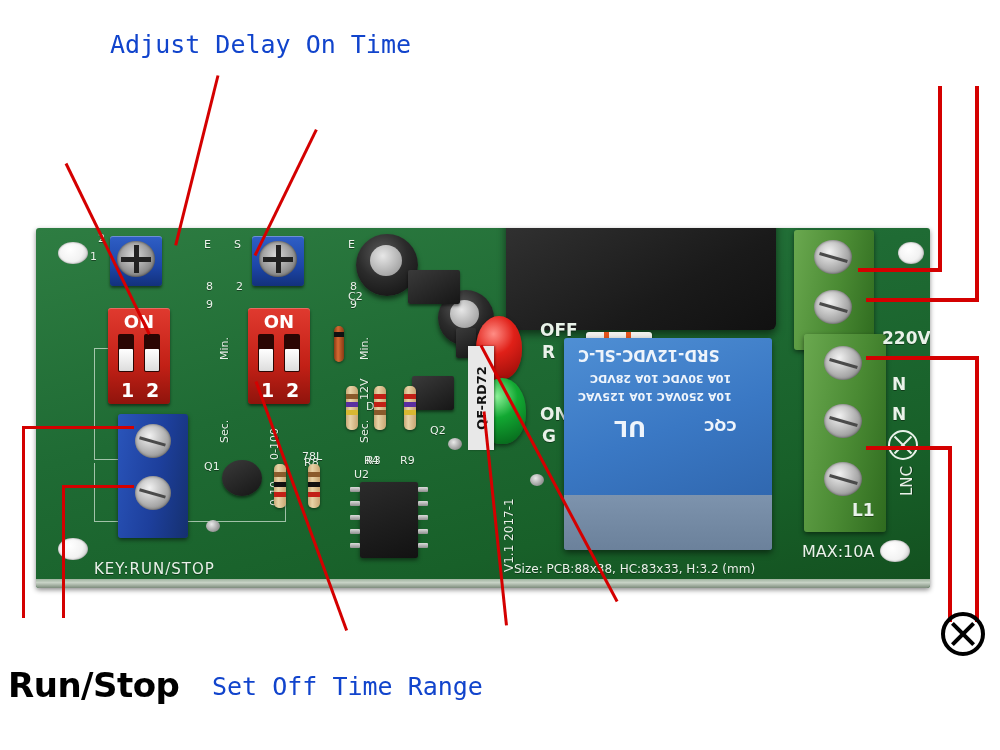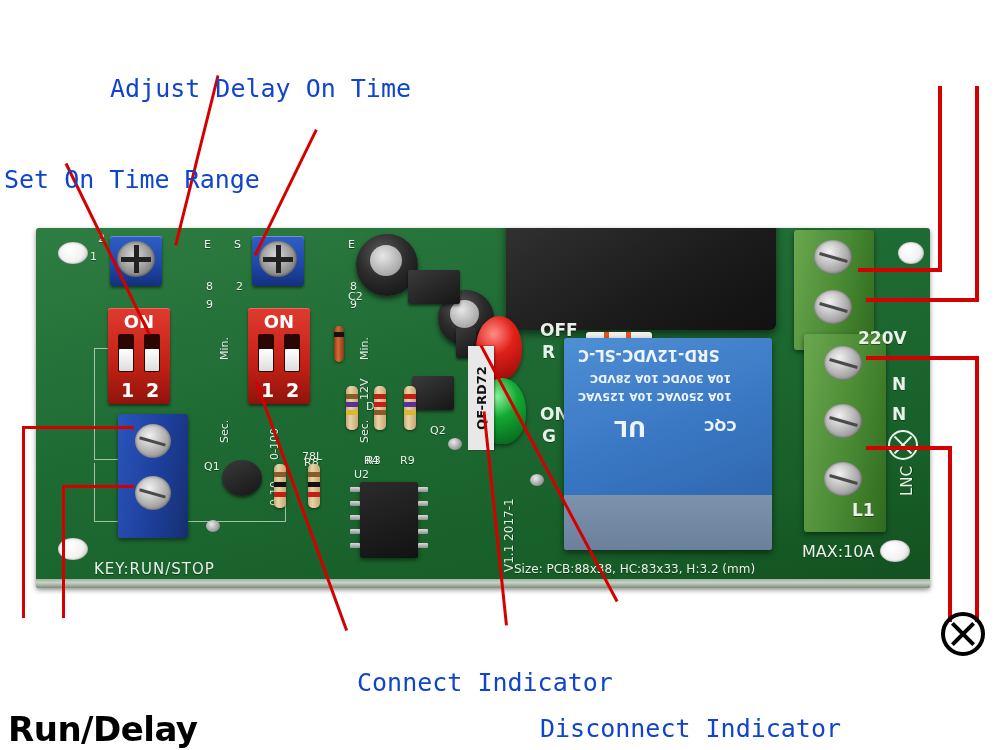--- a/index.html
+++ b/index.html
@@ -18,21 +18,20 @@
 
   
   .anno {
     position: absolute;
     white-space: nowrap;
     font-family: "DejaVu Sans Mono", monospace;
     color: #1144cc;
     font-size: 25px;
     letter-spacing: 0px;
     line-height: 1;
-    margin-top: 44px;
   }
   .anno.black {
     color: #000000;
     font-family: "DejaVu Sans", sans-serif;
     font-weight: bold;
     letter-spacing: -0.5px;
   }
 
   
   .rline {
@@ -474,21 +473,21 @@
     <div class="gterm" style="left:758px; top:2px; width:80px; height:120px;">
       <div class="screw" style="left:20px; top:10px; width:38px; height:34px;"></div>
       <div class="screw" style="left:20px; top:60px; width:38px; height:34px;"></div>
     </div>
     <div class="gterm" style="left:768px; top:106px; width:82px; height:198px;">
       <div class="screw" style="left:20px; top:12px; width:38px; height:34px;"></div>
       <div class="screw" style="left:20px; top:70px; width:38px; height:34px;"></div>
       <div class="screw" style="left:20px; top:128px; width:38px; height:34px;"></div>
     </div>
 
-    <div class="silk big" style="left:822px; top:100px;">220V</div>
+    <div class="silk big" style="left:846px; top:100px;">220V</div>
     <div class="silk big" style="left:856px; top:146px;">N</div>
     <div class="silk big" style="left:856px; top:176px;">N</div>
     <div class="silk rot" style="left:862px; top:268px; font-size:15px;">LNC</div>
     <div class="silk big" style="left:816px; top:272px;">L1</div>
 
     <div style="position:absolute; left:852px; top:202px; width:26px; height:26px; border:2px solid #e9f2e9; border-radius:50%;">
       <i style="position:absolute; left:50%; top:50%; width:2px; height:24px; background:#e9f2e9; margin-left:-1px; margin-top:-12px; transform:rotate(45deg); display:block;"></i>
       <i style="position:absolute; left:50%; top:50%; width:2px; height:24px; background:#e9f2e9; margin-left:-1px; margin-top:-12px; transform:rotate(-45deg); display:block;"></i>
     </div>
   </div>
@@ -519,18 +518,16 @@
   <div class="rseg" style="left:975px; top:356px; width:4px; height:266px;"></div>
   <div class="rseg" style="left:866px; top:446px; width:86px; height:4px;"></div>
   <div class="rseg" style="left:948px; top:446px; width:4px; height:176px;"></div>
 
   <div class="lampsym" style="left:941px; top:612px; width:44px; height:44px;">
     <i class="a"></i>
       <i class="b"></i>
   </div>
 
   <div class="anno" style="left:110px; top:32px;">Adjust Delay On Time</div>
-  <div class="anno" style="left:4px; top:123px;">Set On Time Range</div>
-  <div class="anno black" style="left:8px; top:668px; font-size:34px;">Run/Delay</div>
-  <div class="anno" style="left:357px; top:626px;">Connect Indicator</div>
-  <div class="anno" style="left:540px; top:672px;">Disconnect Indicator</div>
+  <div class="anno black" style="left:8px; top:668px; font-size:34px;">Run/Stop</div>
+  <div class="anno" style="left:212px; top:674px;">Set Off Time Range</div>
 
 </div>
 
 </body></html>

